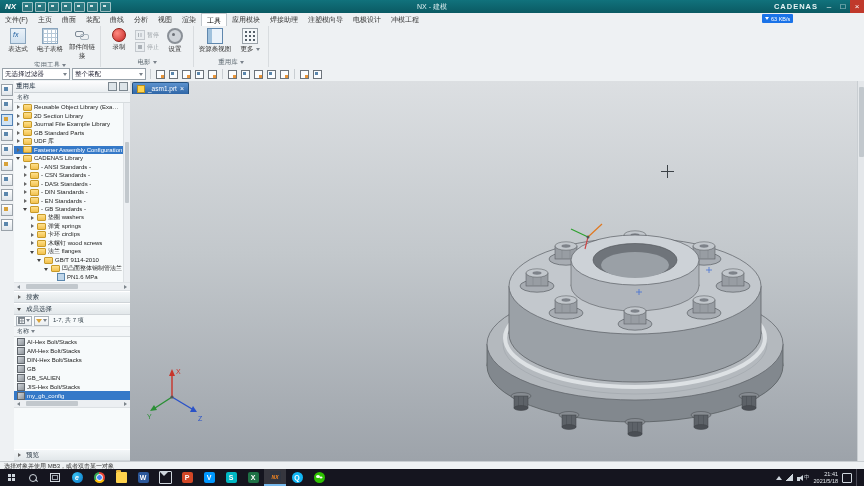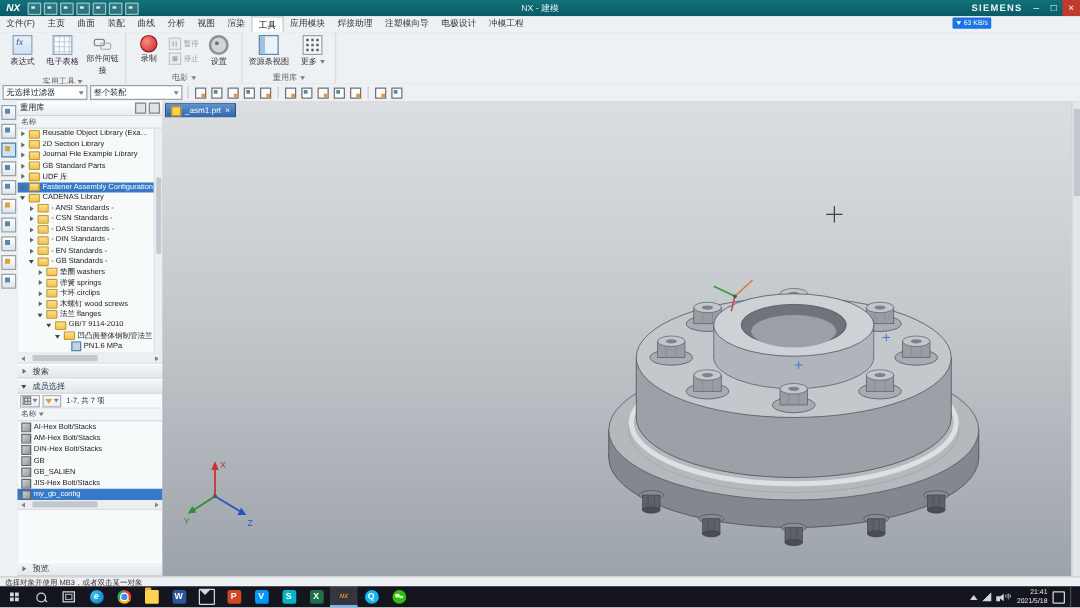--- a/index.html
+++ b/index.html
@@ -184,21 +184,21 @@
 <div id="titlebar" class="abs">
   <span class="tbtitle">NX - 建模</span>
   <span class="nxlogo">NX</span>
   <span class="qicon"></span>
   <span class="qicon"></span>
   <span class="qicon"></span>
   <span class="qicon"></span>
   <span class="qicon"></span>
   <span class="qicon"></span>
   <span class="qicon"></span>
-  <span class="brand">SIEMENS</span>
+  <span class="brand">CADENAS</span>
   <span class="wbtn">–</span>
   <span class="wbtn">□</span>
   <span class="wbtn close">×</span>
 </div>
 
 <div id="tabsrow" class="abs">
   <div class="tab">文件(F)</div>
   <div class="tab">主页</div>
   <div class="tab">曲面</div>
   <div class="tab">装配</div>

